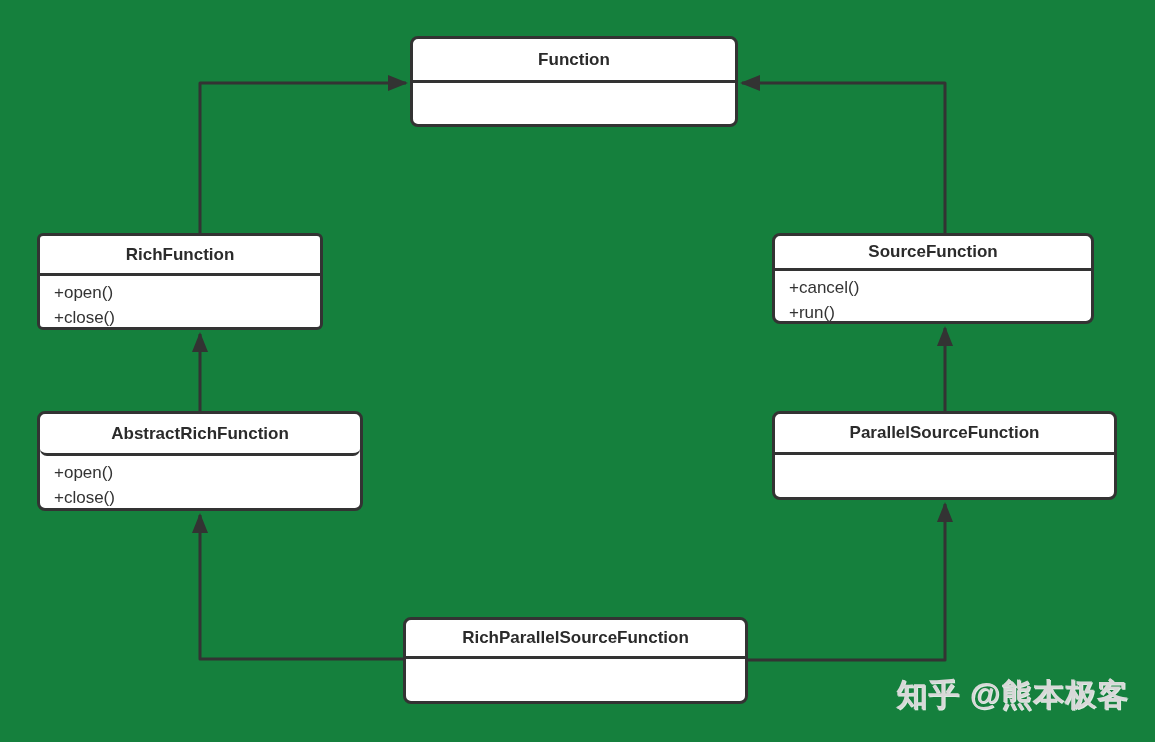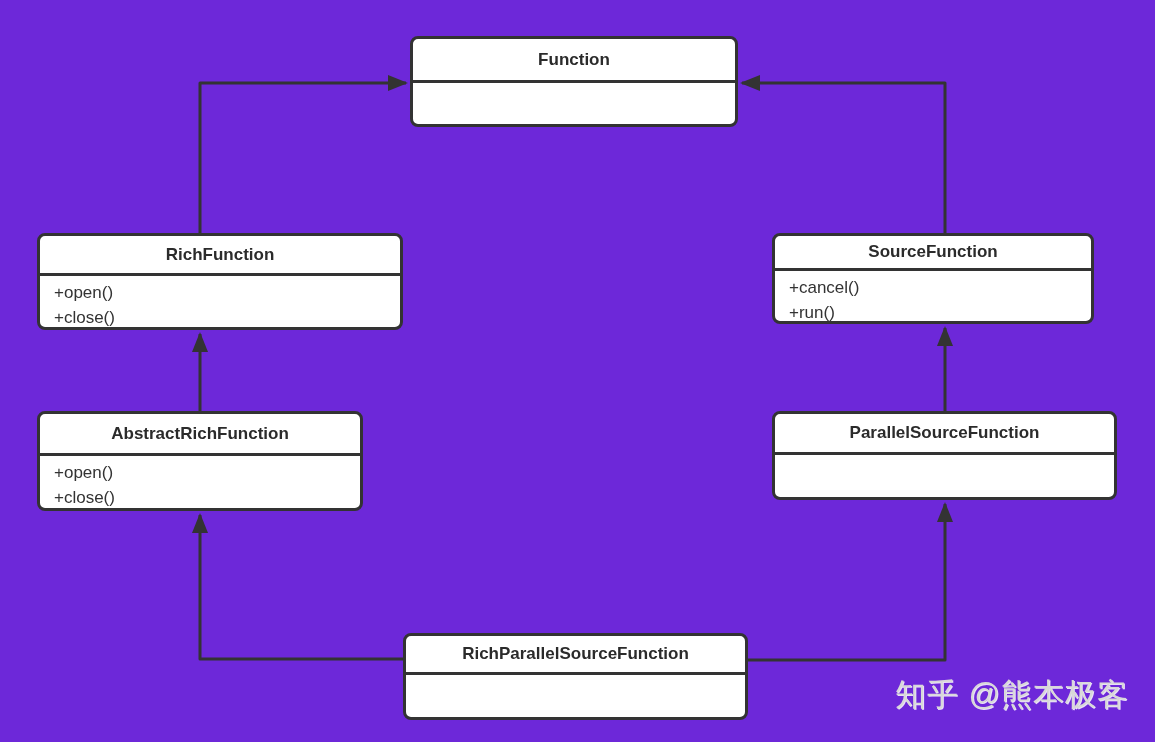--- a/index.html
+++ b/index.html
@@ -1,21 +1,21 @@
 <!DOCTYPE html>
 <html><head>
 <meta charset="utf-8">
 <style>
   * { margin: 0; padding: 0; box-sizing: border-box; }
   html, body { font-family: "Liberation Sans", sans-serif; }
   .canvas {
     position: relative;
     width: 1155px;
     height: 742px;
-    background: #6d28d9;
+    background: #15803d;
     overflow: hidden;
   }
   .connector-layer {
     position: absolute;
     left: 0; top: 0;
     width: 1155px; height: 742px;
     pointer-events: none;
   }
   .uml-class {
     position: absolute;
@@ -40,37 +40,37 @@
     padding: 4px 14px 2px 14px;
     font-size: 17px;
     line-height: 25px;
     color: #333333;
   }
   .uml-method { white-space: nowrap; }
 
   
   #box-function                      { left: 410px; top: 36px;  width: 328px; height: 91px; }
   #box-function .uml-title           { height: 44px; }
-  #box-rich-function                 { left: 37px;  top: 233px; width: 366px; height: 97px; }
+  #box-rich-function                 { left: 37px;  top: 233px; width: 286px; height: 97px; border-radius: 6px; }
   #box-rich-function .uml-title      { height: 40px; }
   #box-source-function               { left: 772px; top: 233px; width: 322px; height: 91px; }
   #box-source-function .uml-title    { height: 35px; }
   #box-abstract-rich-function        { left: 37px;  top: 411px; width: 326px; height: 100px; }
-  #box-abstract-rich-function .uml-title { height: 42px; }
+  #box-abstract-rich-function .uml-title { height: 42px; border-radius: 7px; }
   #box-parallel-source-function      { left: 772px; top: 411px; width: 345px; height: 89px; gap: 10px; }
   #box-parallel-source-function .uml-title { height: 41px; }
-  #box-rich-parallel-source-function { left: 403px; top: 617px; width: 345px; height: 87px; margin-top: 16px; }
+  #box-rich-parallel-source-function { left: 403px; top: 617px; width: 345px; height: 87px; }
   #box-rich-parallel-source-function .uml-title { height: 39px; }
 
   .watermark {
     position: absolute;
     right: 26px;
     top: 674px;
     font-size: 31px;
-    font-weight: normal;
+    font-weight: bold;
     color: #d8d8d8;
     letter-spacing: 1px;
     text-shadow: 1px 1px 0 rgba(255,255,255,0.85);
     user-select: none;
   }
 </style>
 </head>
 <body>
 
 <div class="canvas">

